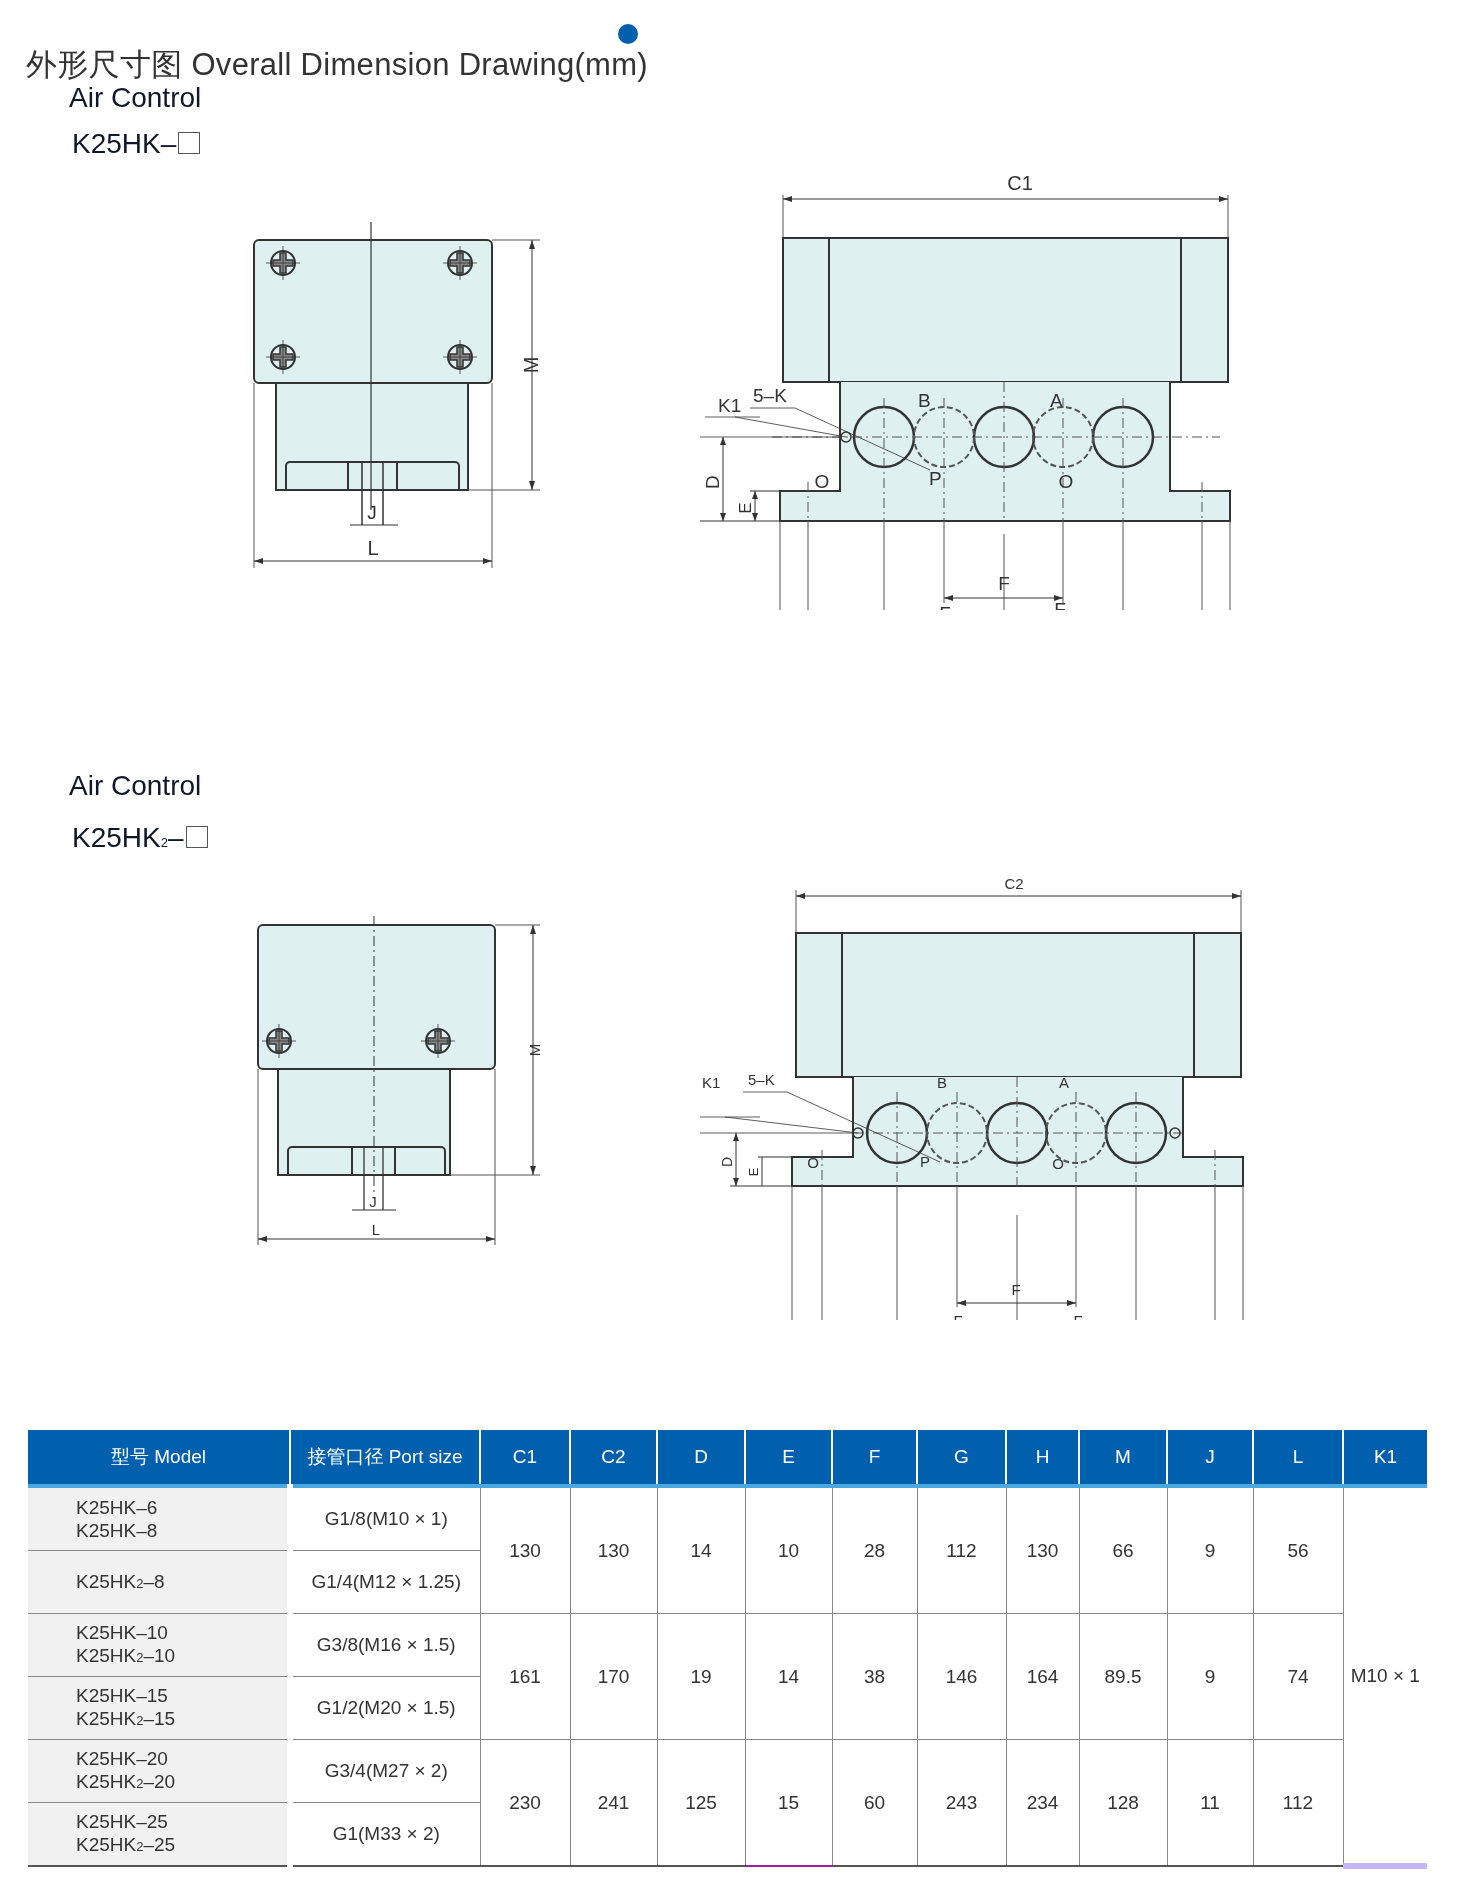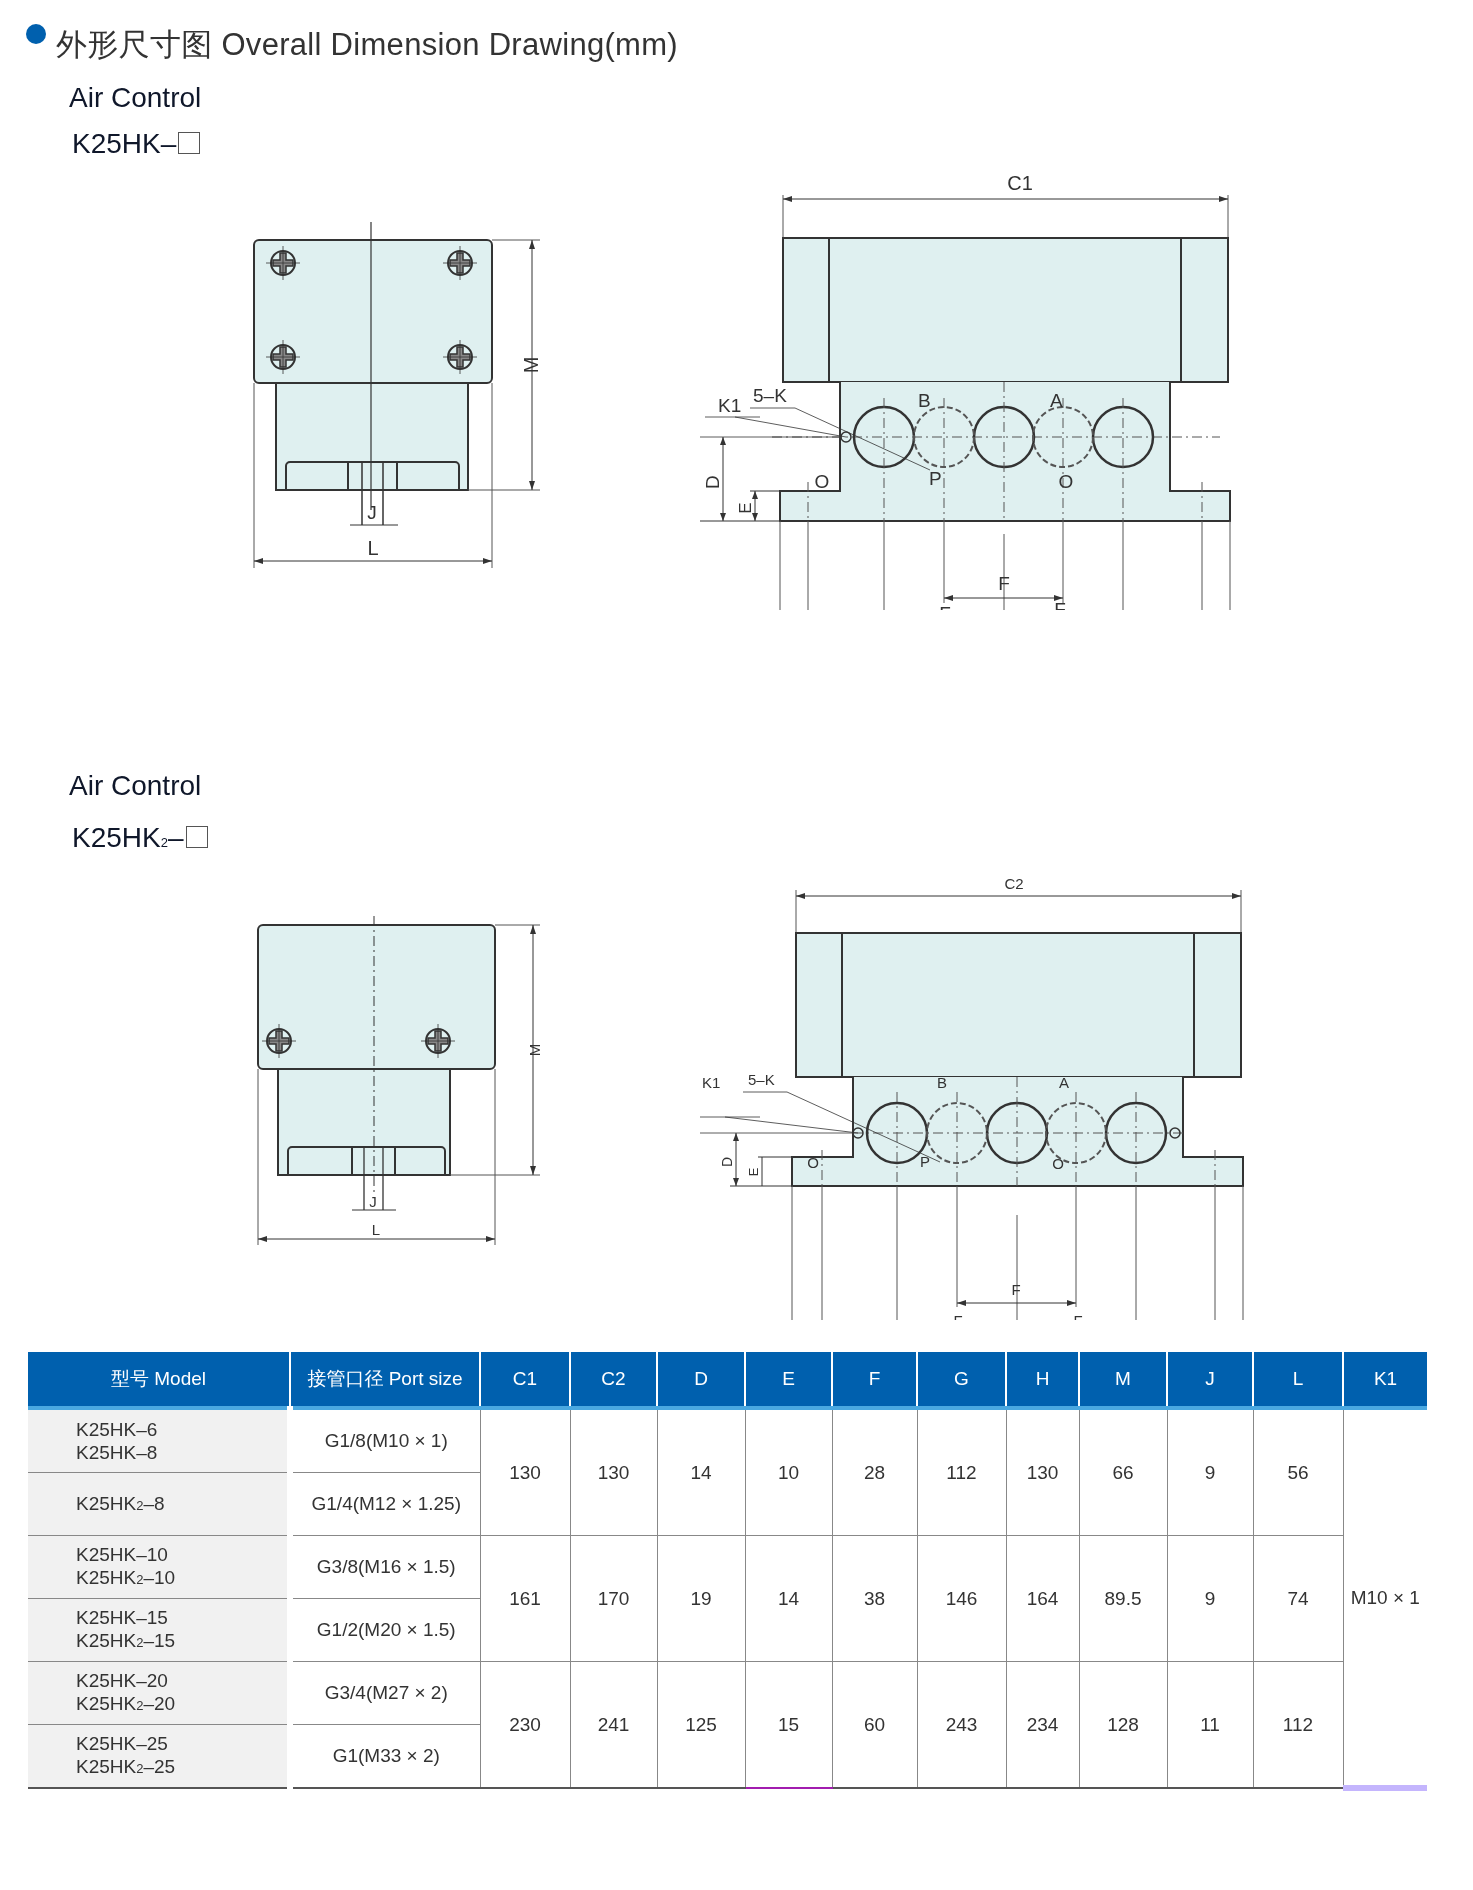--- a/index.html
+++ b/index.html
@@ -1,23 +1,23 @@
 <!DOCTYPE html>
 <html><head>
 <meta charset="utf-8">
 <style>
   html,body{margin:0;padding:0;background:#fff;}
   body{width:1473px;height:1890px;position:relative;overflow:hidden;font-family:"Liberation Sans",sans-serif;color:#333;}
   .abs{position:absolute;}
-  .title{left:26px;top:24px;font-size:31px;color:#333;white-space:nowrap;letter-spacing:0.3px;display:flex;align-items:flex-start;}
+  .title{left:26px;top:24px;font-size:31px;color:#333;white-space:nowrap;letter-spacing:0.3px;display:flex;align-items:flex-end;flex-direction:column;}
   .bullet{width:20px;height:20px;border-radius:50%;background:#0060ae;margin-right:10px;display:inline-block;}
   .sub{font-size:28px;color:#0f172a;white-space:nowrap;}
   .model-box{display:inline-block;width:20px;height:20px;border:1.5px solid #555;vertical-align:-1px;margin-left:2px;}
   svg text{font-family:"Liberation Sans",sans-serif;fill:#333;}
-  table.spec{position:absolute;left:28px;top:1352px;border-collapse:collapse;font-size:19px;color:#333;}
+  table.spec{position:absolute;left:28px;top:1430px;border-collapse:collapse;font-size:19px;color:#333;}
   table.spec th{background:#0060ae;color:#fff;font-weight:normal;height:54px;border-left:2px solid #fff;border-bottom:4px solid #4aa8e0;padding:0;text-align:center;font-size:19px;}
   table.spec th:first-child{border-left:none;}
   table.spec td{text-align:center;border:1px solid #888;padding:0;height:62px;}
   table.spec td.model{background:#f1f1f1;text-align:left;padding-left:48px;border-left:none;border-right:6px solid #fff;line-height:23px;}
   table.spec td.port{border-left:none;}
   table.spec td.k1{border-right:none;border-top:none;border-bottom:6px solid #c4b5fd;}
   table.spec tr.last td{border-bottom:2px solid #555;}
   sub.s{font-size:13px;vertical-align:baseline;}
 </style>
 </head>

